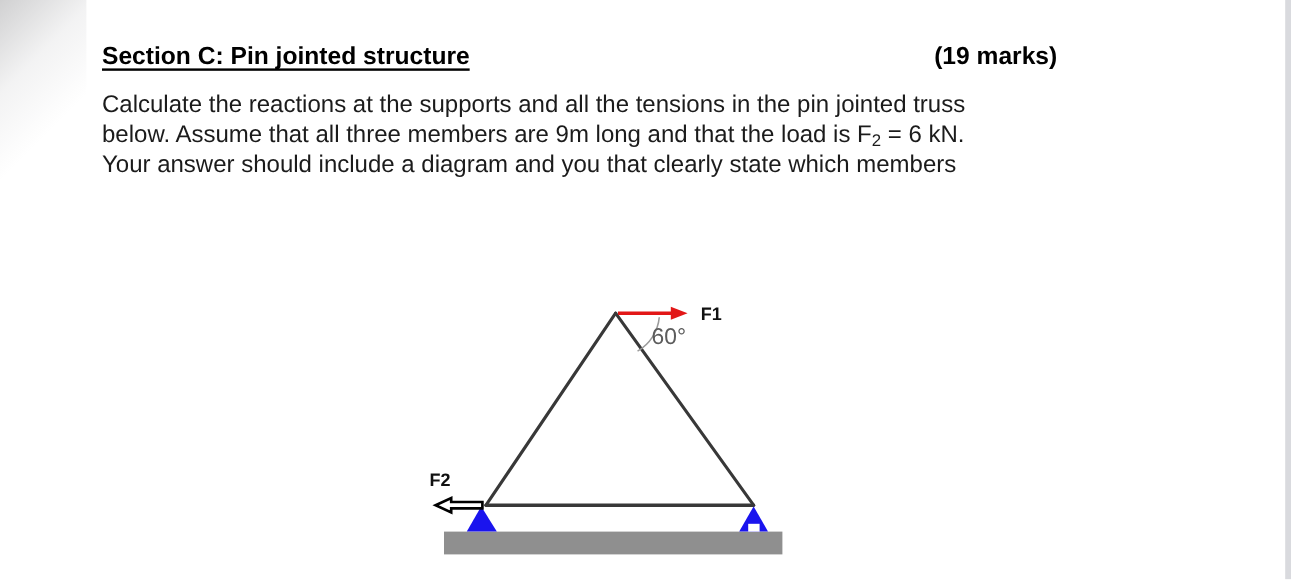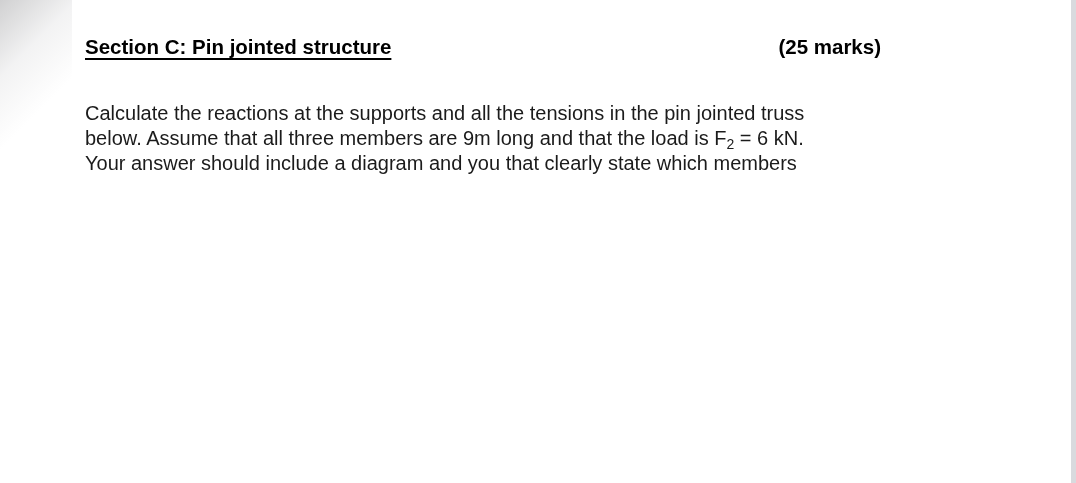--- a/index.html
+++ b/index.html
@@ -43,21 +43,21 @@
     color: #000000;
   }
   .section-title {
     text-decoration: underline;
     text-decoration-thickness: 2px;
     text-underline-offset: 4px;
   }
   .problem {
     position: absolute;
     left: 85px;
-    top: 101px;
+    top: 75px;
     width: 850px;
     font-size: 20px;
     line-height: 25px;
     color: #1b1b1b;
     letter-spacing: 0px;
   }
   .problem .sub {
     font-size: 14px;
     line-height: 0;
     vertical-align: -4px;
@@ -84,23 +84,47 @@
 </head>
 <body>
 
 <div class="page">
 
   <div class="corner-shade"></div>
   <div class="edge-strip"></div>
 
   <div class="header">
     <span class="section-title">Section C: Pin jointed structure</span>
-    <span class="marks">(25 marks)</span>
+    <span class="marks">(19 marks)</span>
   </div>
 
   <div class="problem">
     <div>Calculate the reactions at the supports and all the tensions in the pin jointed truss</div>
     <div><span>below. Assume that all three members are 9m long and that the load is F</span><span class="sub">2</span><span> = 6 kN.</span></div>
     <div>Your answer should include a diagram and you that clearly state which members</div>
   </div>
 
+  <div class="diagram">
+    <svg width="320" height="230" viewBox="0 0 320 230">
+
+      <rect x="20" y="203" width="282" height="19" fill="#8f8f8f"></rect>
+
+      <line x1="163" y1="21" x2="55" y2="181" stroke-width="2.6" stroke-linecap="round" stroke="#383838"></line>
+      <line x1="163" y1="21" x2="278" y2="181" stroke-width="2.6" stroke-linecap="round" stroke="#383838"></line>
+      <line x1="55" y1="181" x2="278" y2="181" stroke-width="2.8" stroke-linecap="round" stroke="#383838"></line>
+
+      <polygon points="51,182 39,203 64,203" fill="#1a14ee"></polygon>
+      <polygon points="278,182 266,203 290,203" fill="#1a14ee"></polygon>
+      <rect x="273.5" y="196.5" width="9.5" height="6.5" fill="#ffffff"></rect>
+
+      <line x1="165" y1="21" x2="210" y2="21" stroke-width="2.8" stroke="#e21717"></line>
+      <polygon points="223,21 209,15.6 209,26.4" fill="#e21717"></polygon>
+      <text x="234" y="27" class="svg-f-label">F1</text>
+
+      <path d="M 199.4 24.4 A 36.5 36.5 0 0 1 181.3 52.6" fill="none" stroke-width="1.3" stroke="#9a9a9a"></path>
+      <text x="193" y="47" class="svg-angle-label" fill="#5c5c5c">60°</text>
+
+      <polygon points="13,181 26,175 26,178.3 52,178.3 52,183.7 26,183.7 26,187" stroke-width="2.2" stroke-linejoin="miter" fill="#ffffff" stroke="#000000"></polygon>
+      <text x="8" y="165" class="svg-f-label">F2</text>
+    </svg>
+  </div>
 
 </div>
 
 </body></html>

